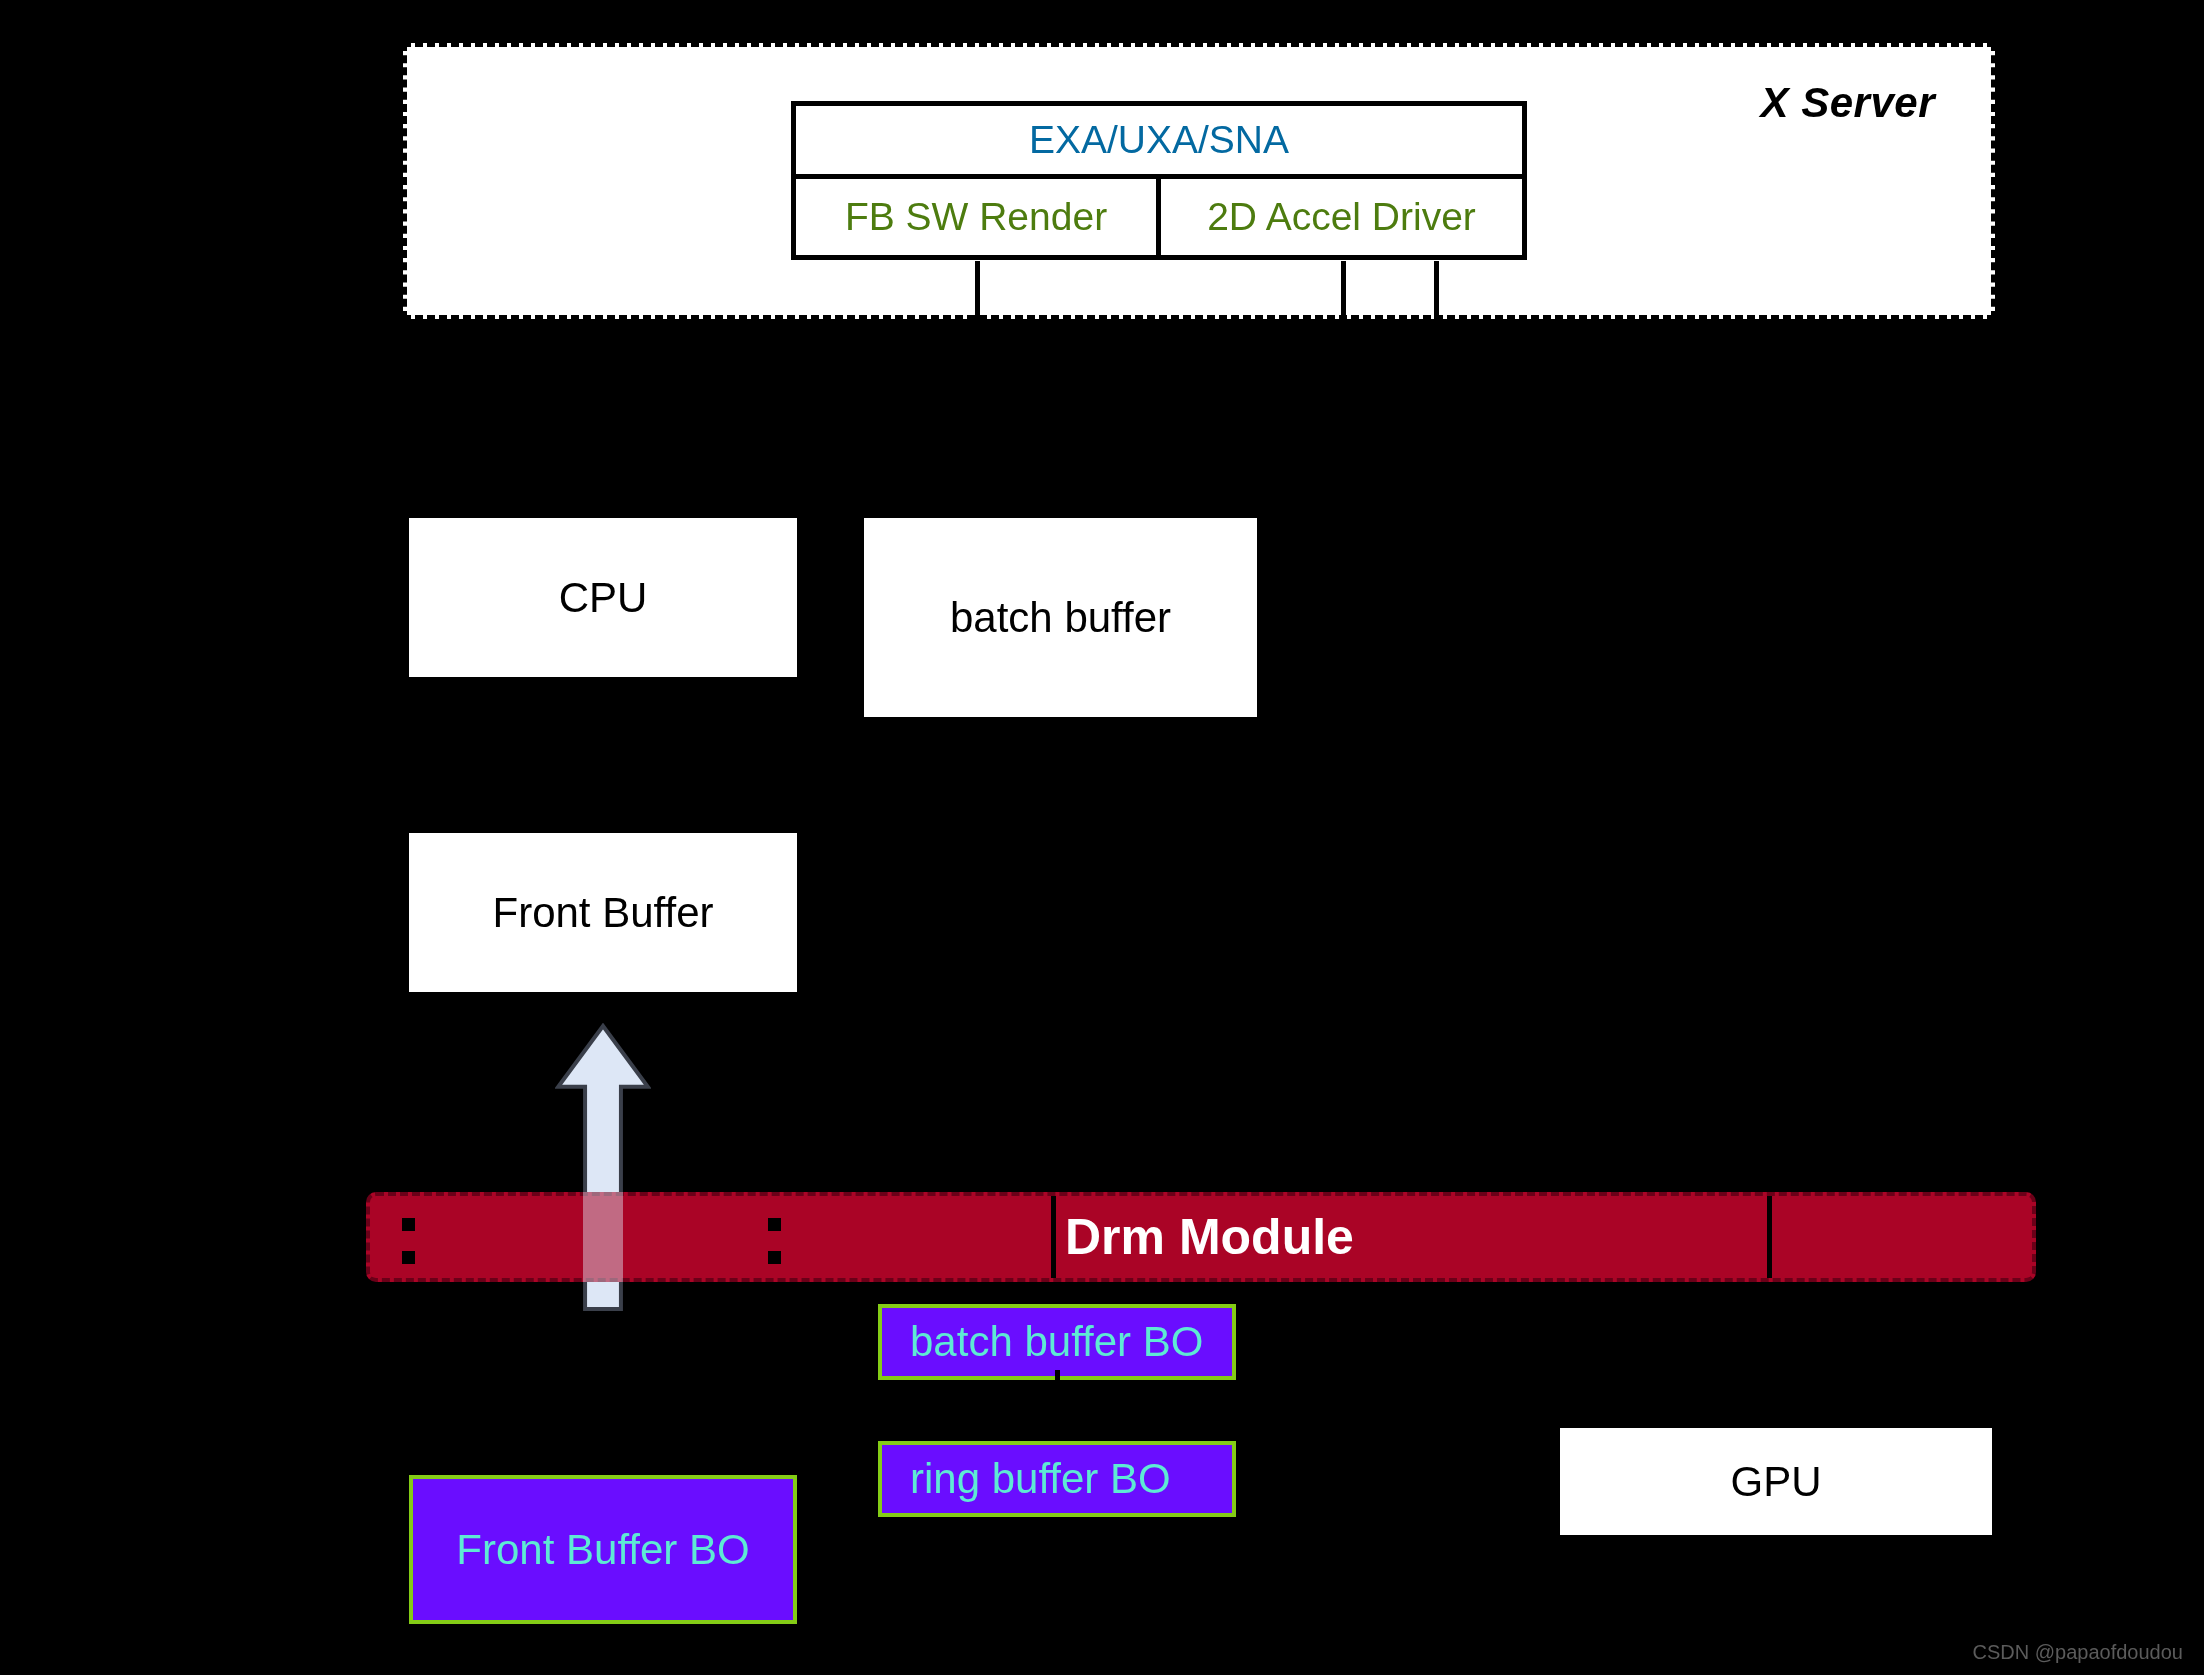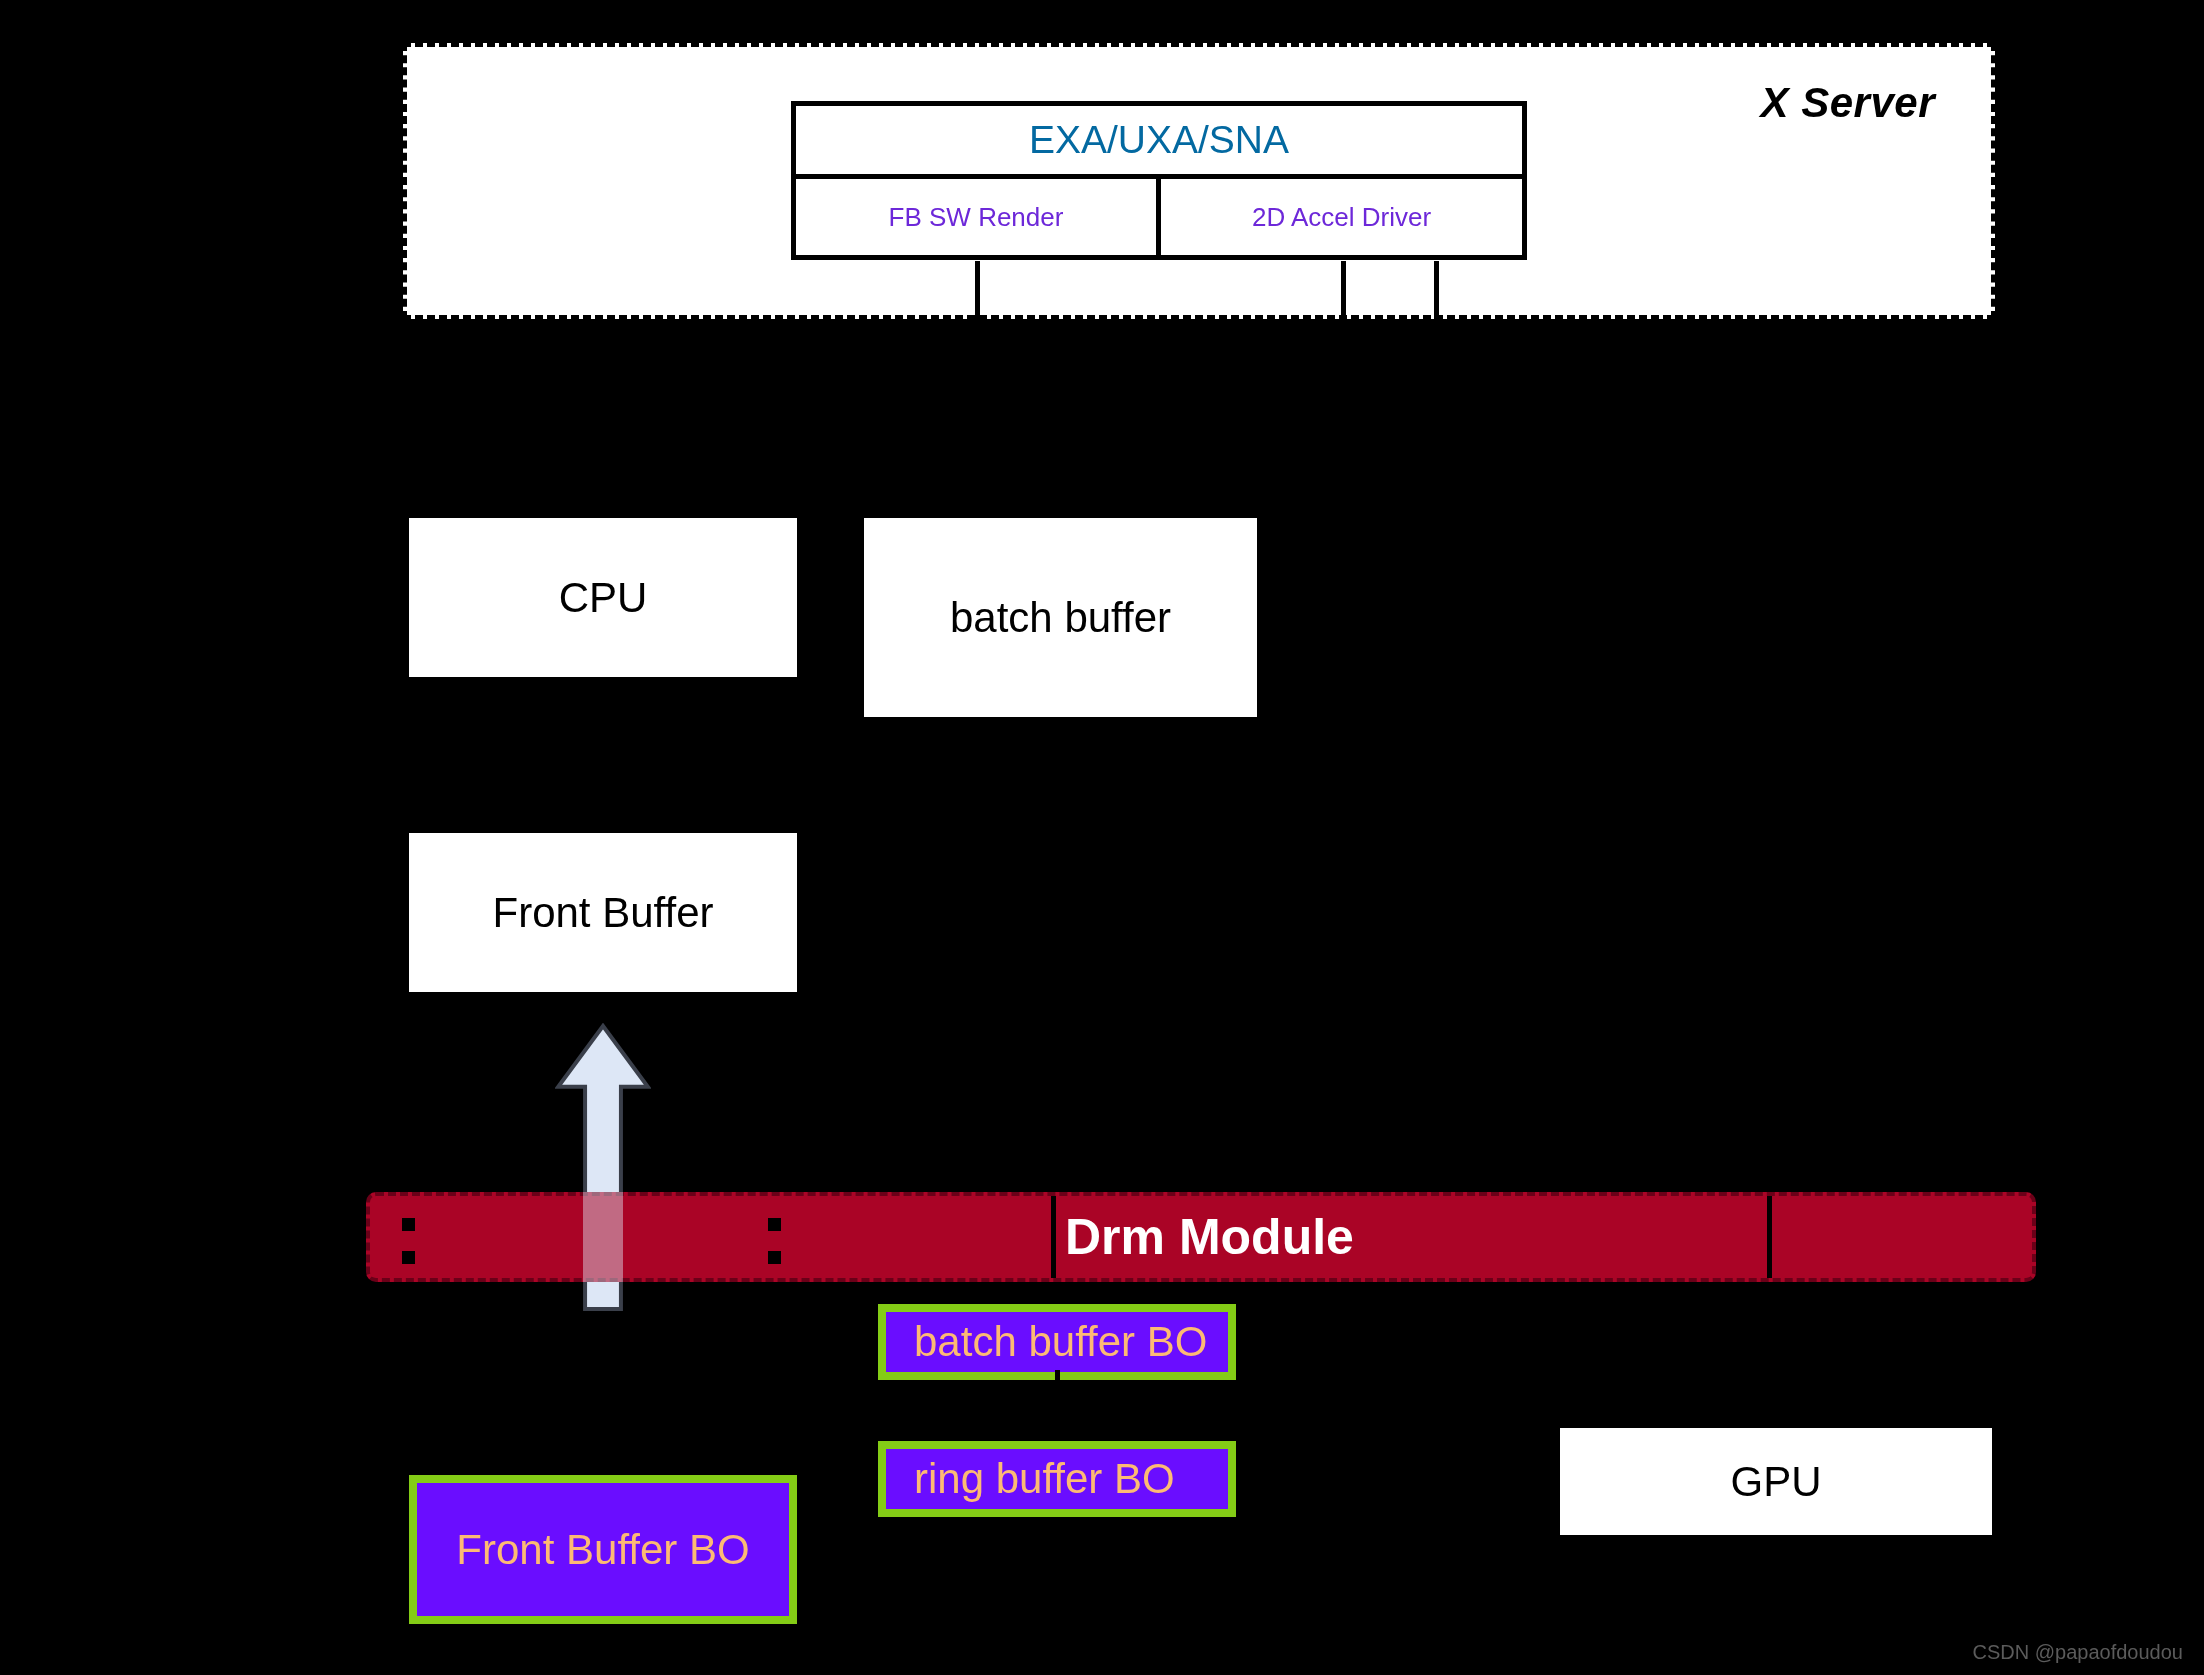--- a/index.html
+++ b/index.html
@@ -69,22 +69,22 @@
     left: 0;
     top: 73px;
     right: 0;
     bottom: 0;
     display: flex;
   }
   .accel-cell {
     display: flex;
     align-items: center;
     justify-content: center;
-    font-size: 26px;
-    color: #6d28d9;
+    font-size: 39px;
+    color: #4d7c0f;
     box-sizing: border-box;
   }
   .accel-cell.left {
     width: 365px;
     border-right: 5px solid #000000;
   }
   .accel-cell.right {
     flex: 1;
   }
 
@@ -104,22 +104,22 @@
     align-items: center;
     justify-content: center;
     font-size: 42px;
     box-sizing: border-box;
   }
 
   
   .pbox {
     position: absolute;
     background: #6a0dff;
-    border: 8px solid #84cc16;
-    color: #fdba74;
+    border: 4px solid #84cc16;
+    color: #5eead4;
     display: flex;
     align-items: center;
     justify-content: center;
     font-size: 42px;
     box-sizing: border-box;
   }
   .pbox.left-align {
     justify-content: flex-start;
     padding-left: 28px;
   }

